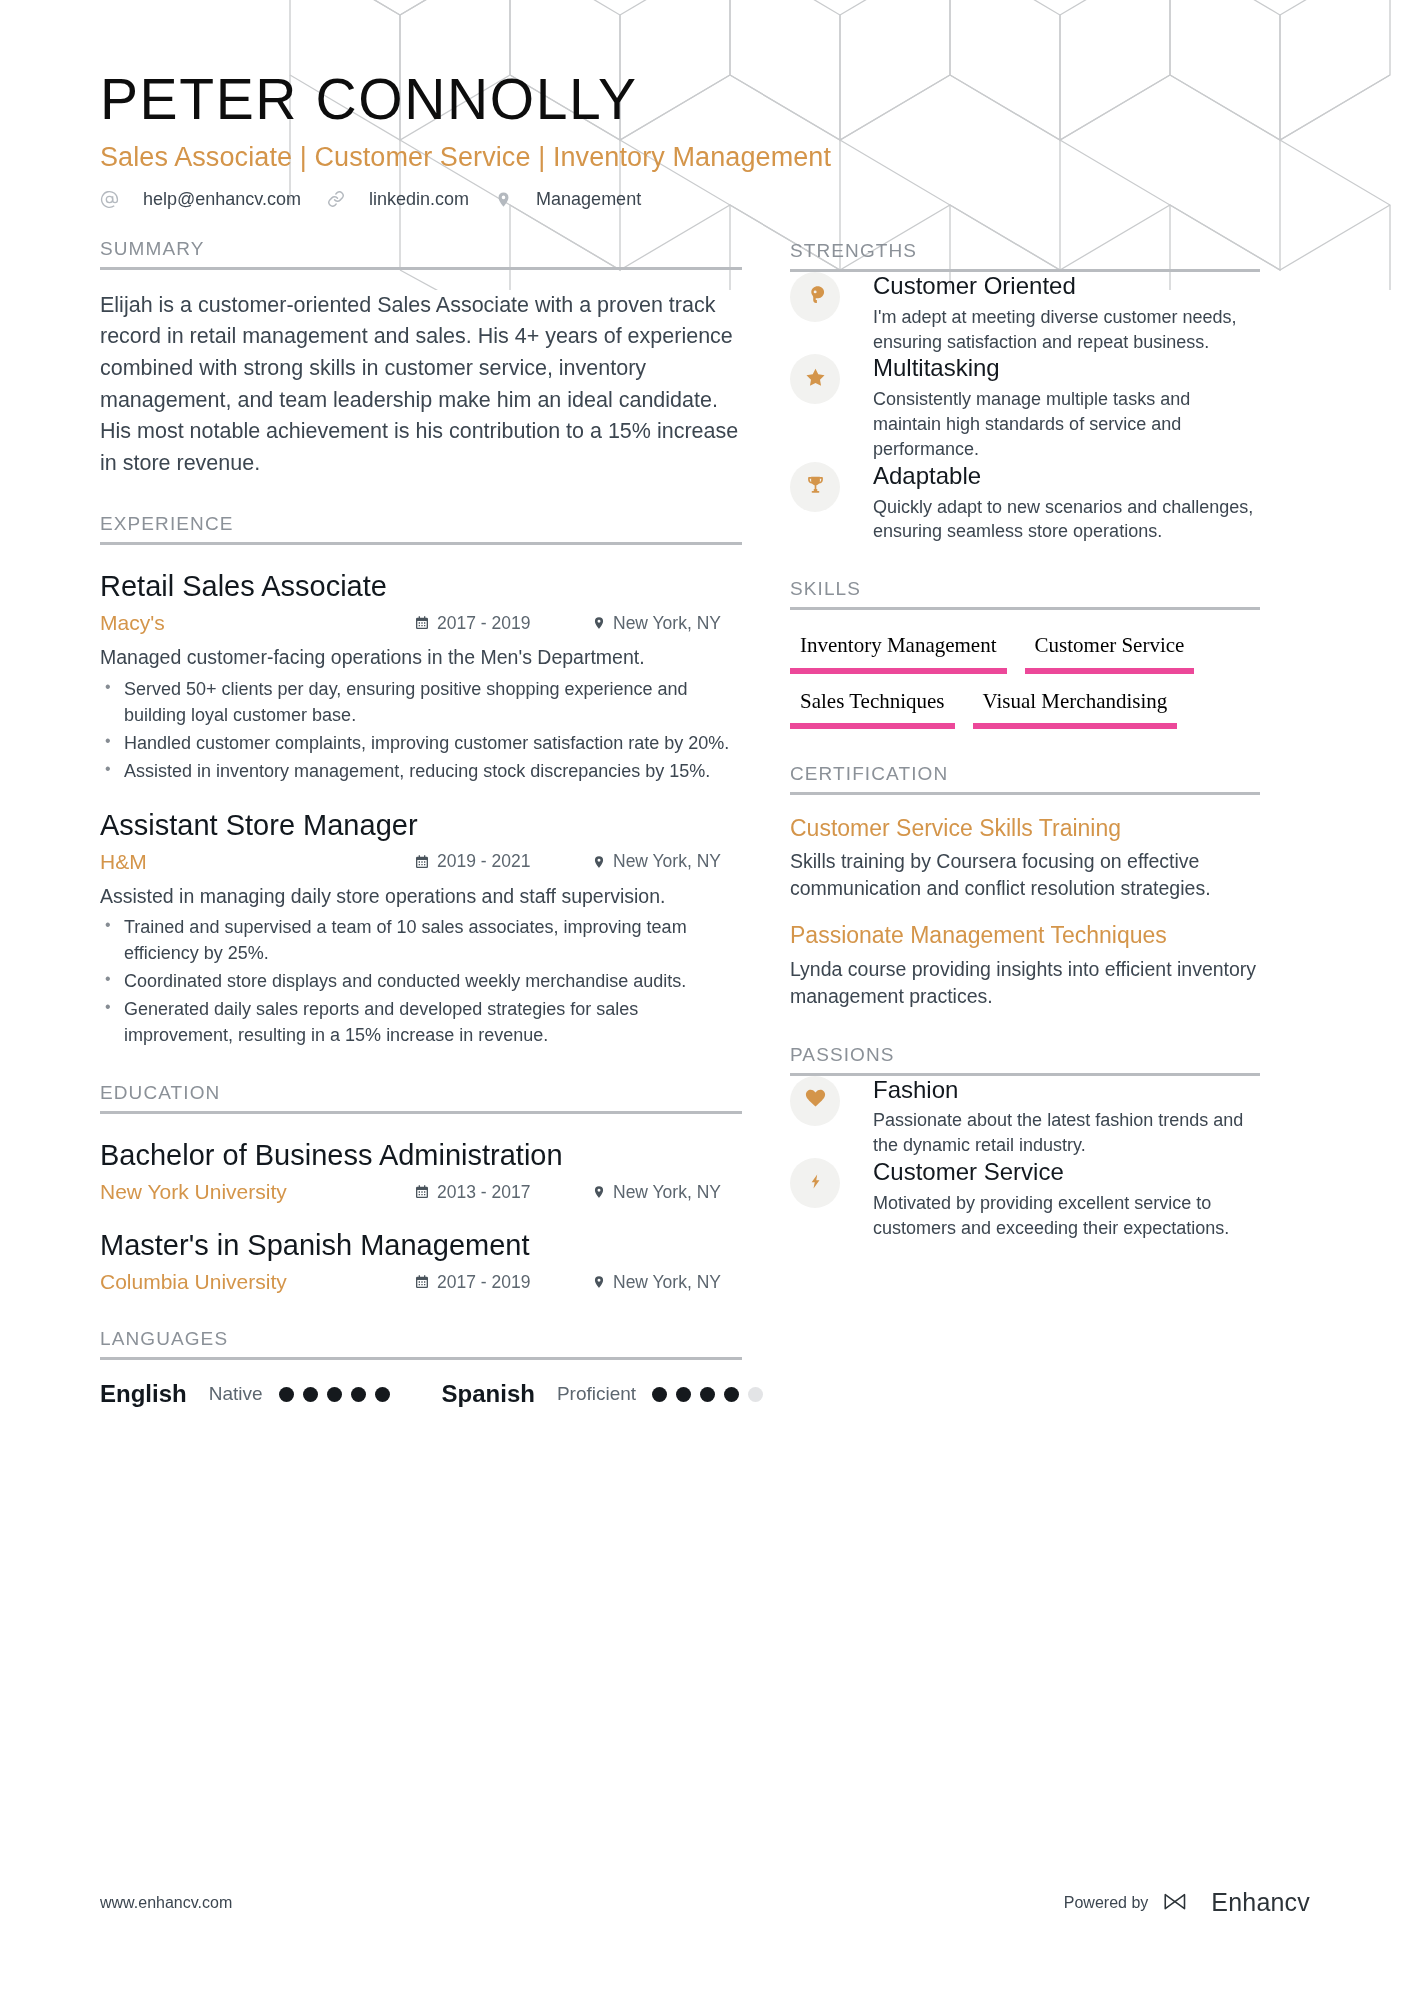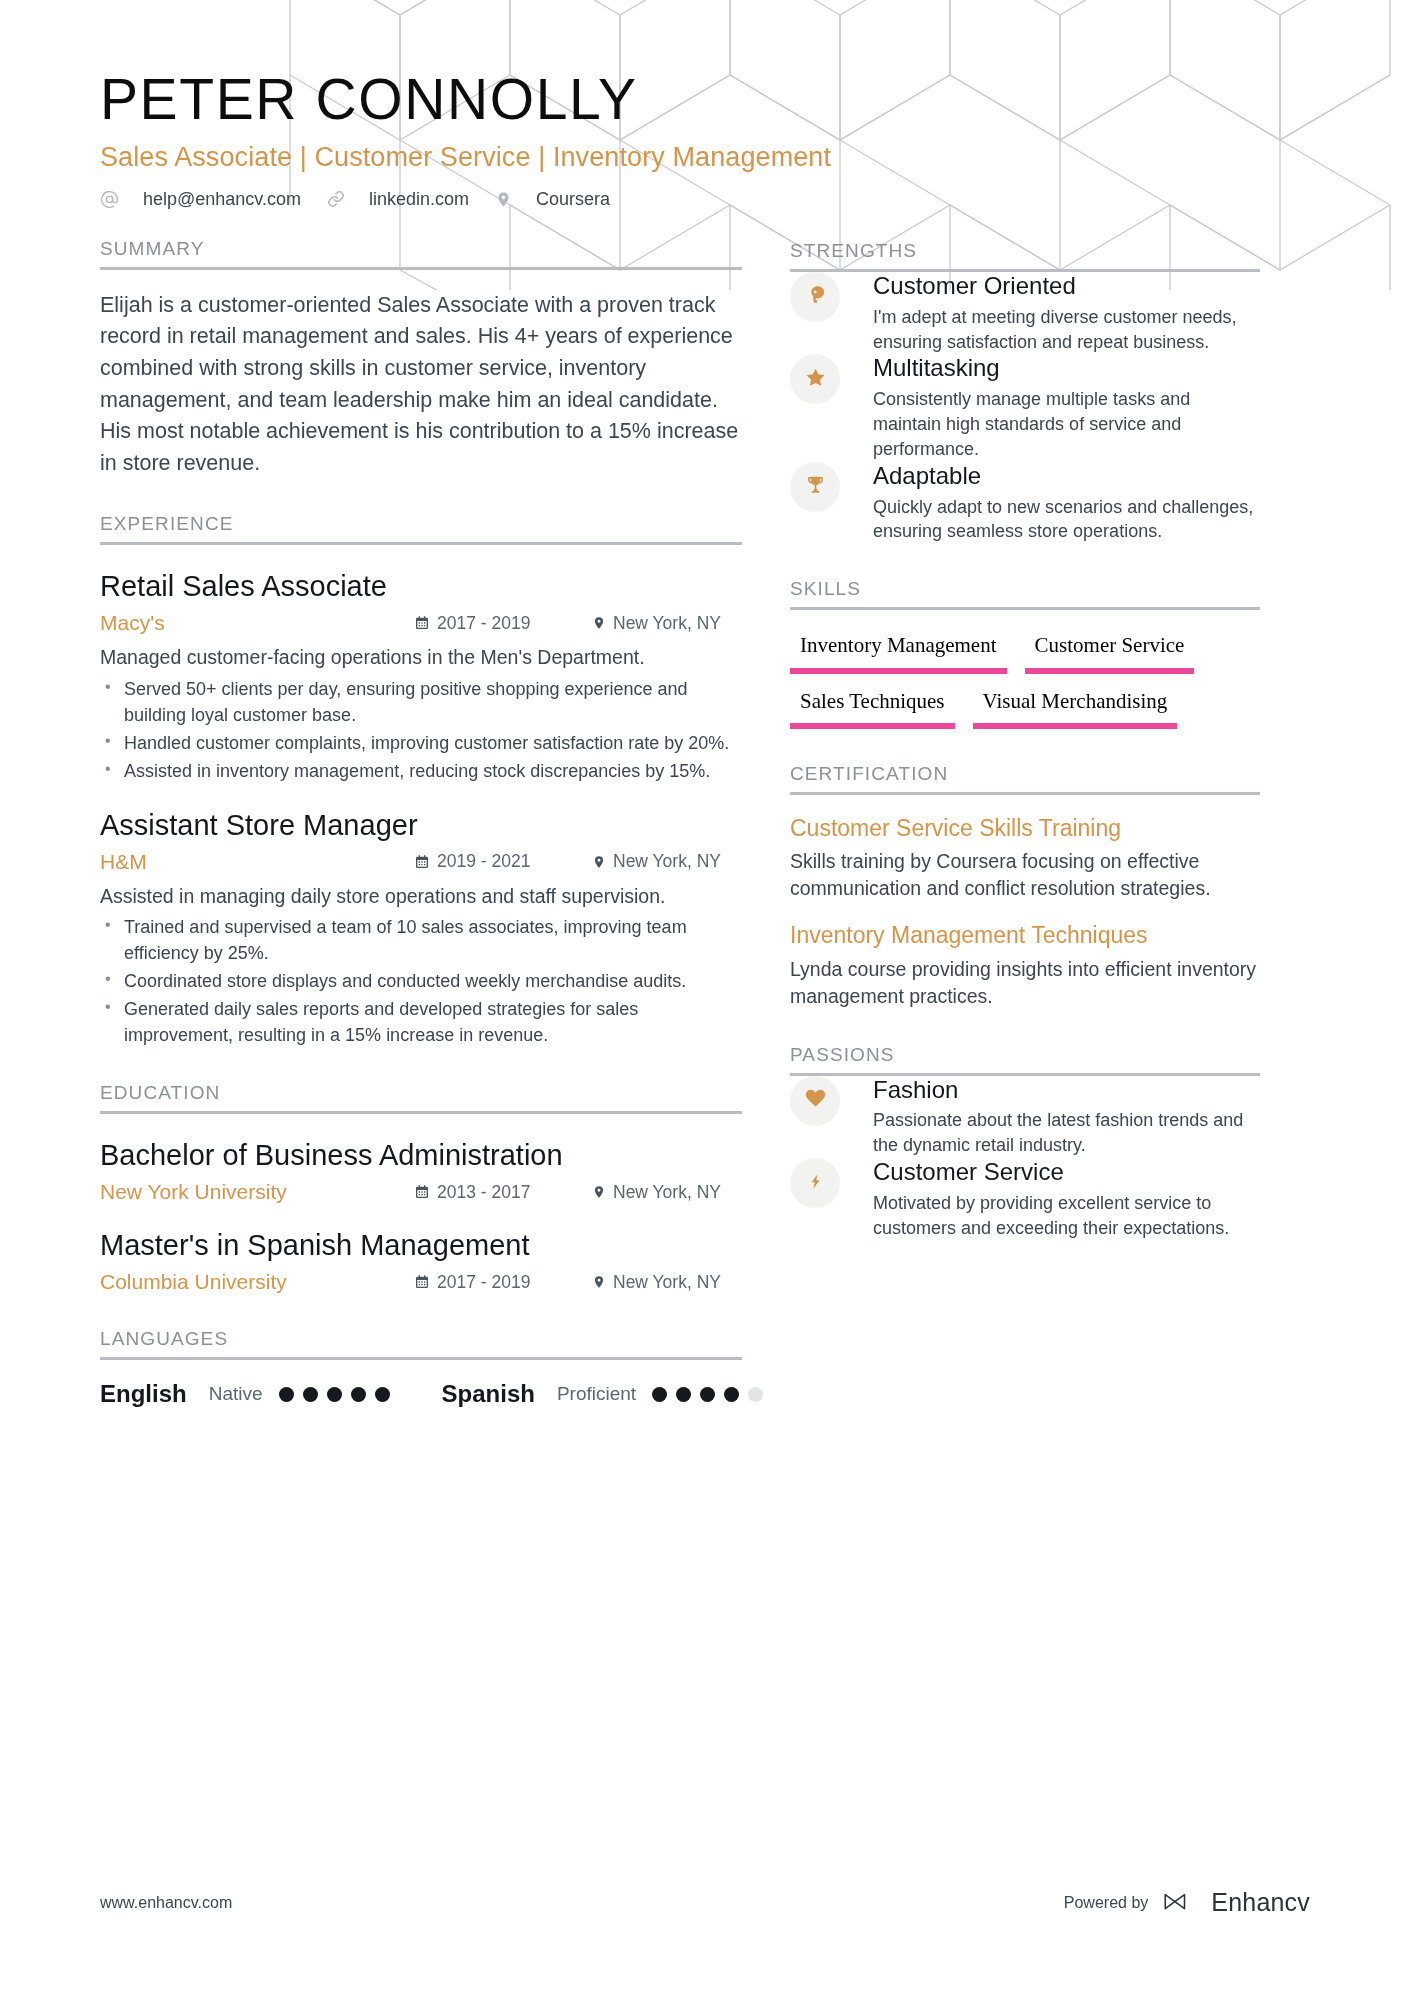--- a/index.html
+++ b/index.html
@@ -183,21 +183,21 @@
         </span>
         <span>linkedin.com</span>
       </div>
 
       <div class="contact">
         <span class="ic">
           <svg width="17" height="19" viewBox="0 0 24 24" fill="currentColor">
             <path d="M12 2a7 7 0 0 0-7 7c0 5 7 13 7 13s7-8 7-13a7 7 0 0 0-7-7zm0 9.5A2.5 2.5 0 1 1 12 6.5a2.5 2.5 0 0 1 0 5z"></path>
           </svg>
         </span>
-        <span>Coursera</span>
+        <span>Management</span>
       </div>
     </div>
   </div>
 
   <div class="cols">
 
     <div class="col-left">
 
       <div class="sec">
         <div class="sec-title">SUMMARY</div>
@@ -423,21 +423,21 @@
 
       <div class="sec">
         <div class="sec-title">CERTIFICATION</div>
         <div class="sec-rule"></div>
 
         <div class="cert">
           <div class="cert-title">Customer Service Skills Training</div>
           <div class="cert-desc">Skills training by Coursera focusing on effective communication and conflict resolution strategies.</div>
         </div>
         <div class="cert">
-          <div class="cert-title">Inventory Management Techniques</div>
+          <div class="cert-title">Passionate Management Techniques</div>
           <div class="cert-desc">Lynda course providing insights into efficient inventory management practices.</div>
         </div>
       </div>
 
       <div class="sec">
         <div class="sec-title">PASSIONS</div>
         <div class="sec-rule"></div>
 
         <div class="item">
           <div class="badge">

